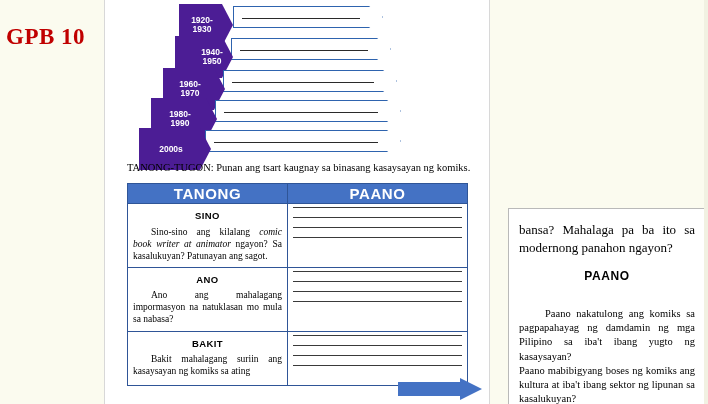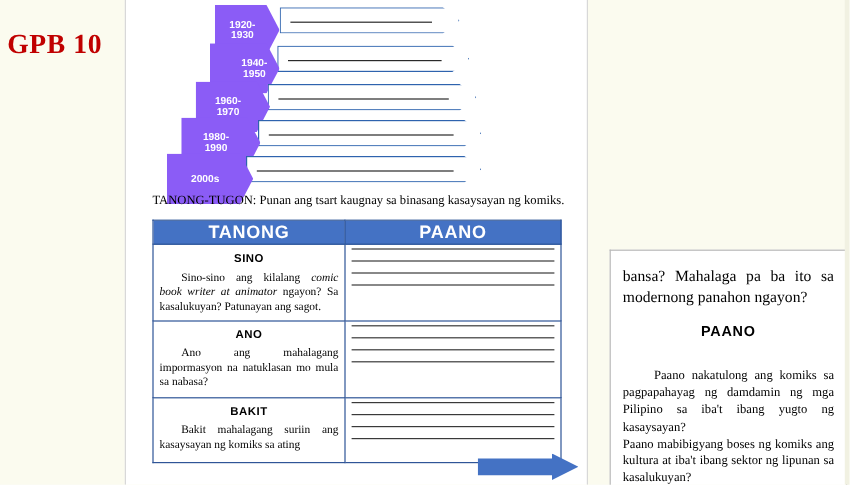--- a/index.html
+++ b/index.html
@@ -19,21 +19,21 @@
   
   #page{
     position:absolute;left:104px;top:0;width:384px;height:404px;
     background:#ffffff;border:1px solid #d8d8d8;border-top:none;border-bottom:none;
     overflow:hidden;
   }
   
   .tl-row{position:absolute;height:26px;}
   .tl-blue{
     position:absolute;left:0;top:0;height:42px;
-    background:#8b5cf6;color:#ffffff;
+    background:#4c1d95;color:#ffffff;
     font-family:"Liberation Sans", sans-serif;
     font-size:8.5px;font-weight:bold;line-height:1.05;
     display:flex;align-items:center;justify-content:center;
     text-align:center;
     clip-path:polygon(0 0, calc(100% - 11px) 0, 100% 50%, calc(100% - 11px) 100%, 0 100%);
     padding-right:8px;box-sizing:border-box;
   }
   .tl-white{
     position:absolute;top:2px;height:22px;
     border:1px solid #2e63ae;background:#ffffff;

